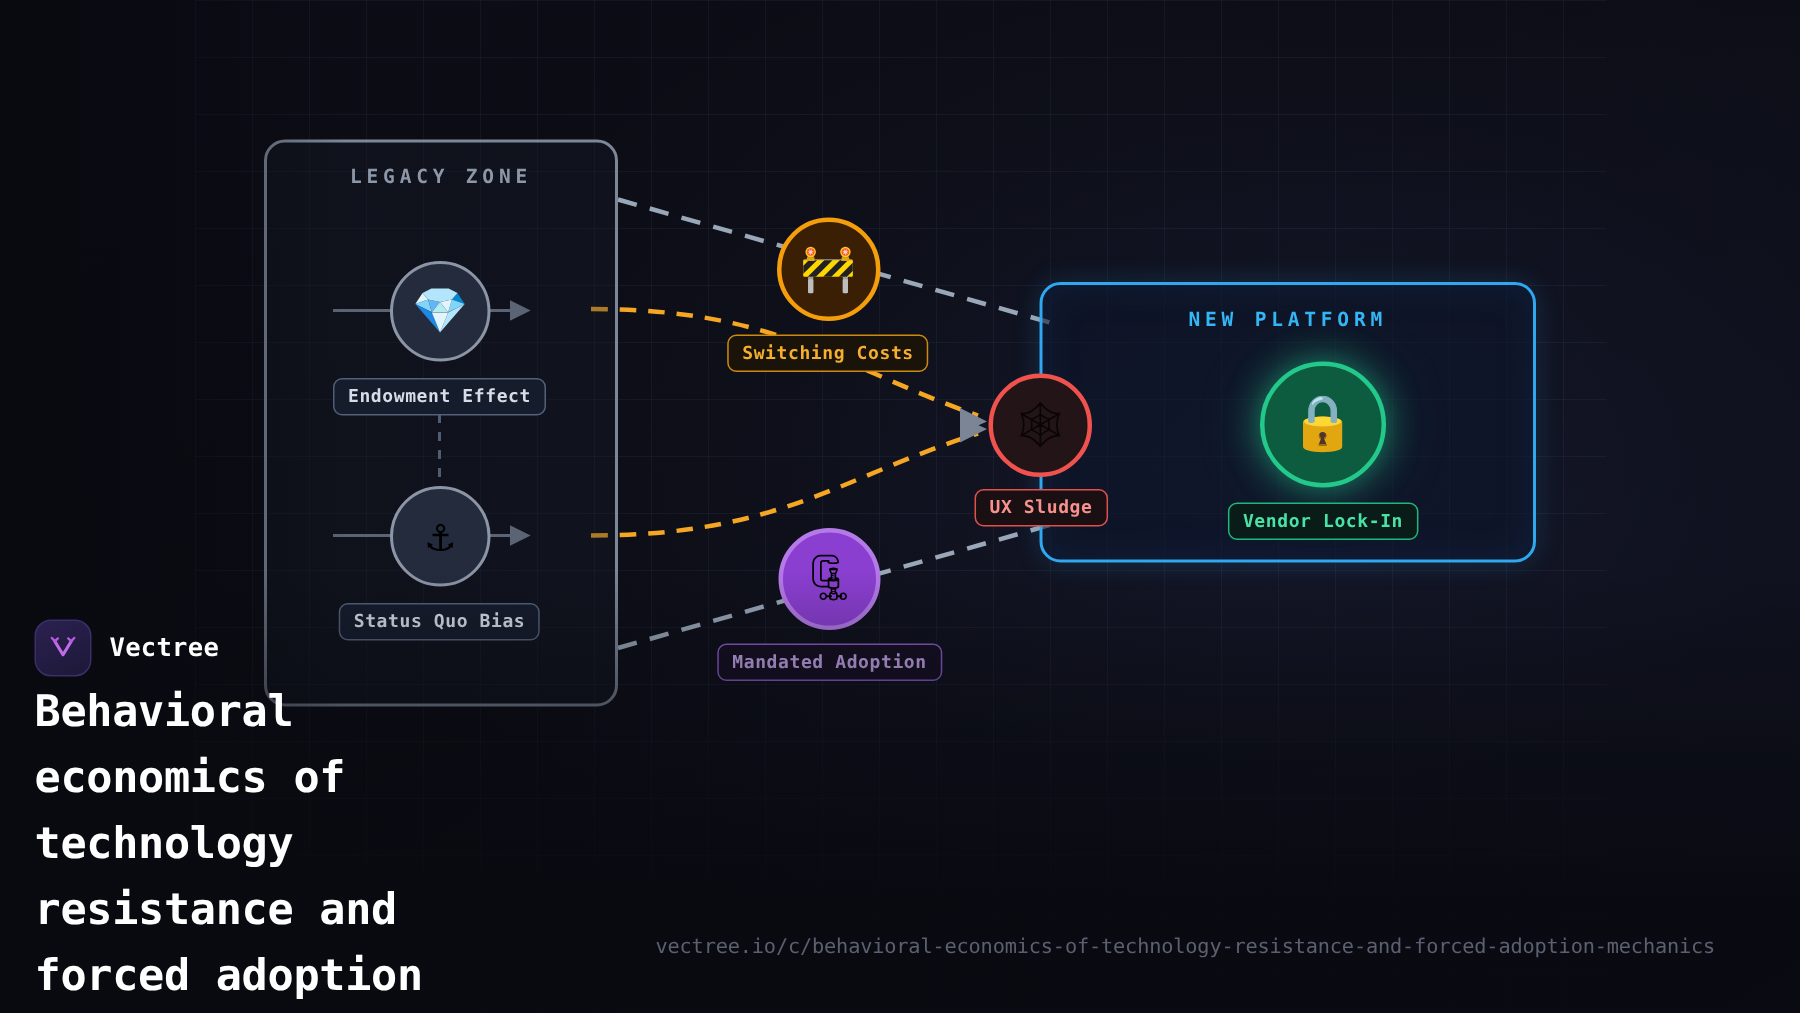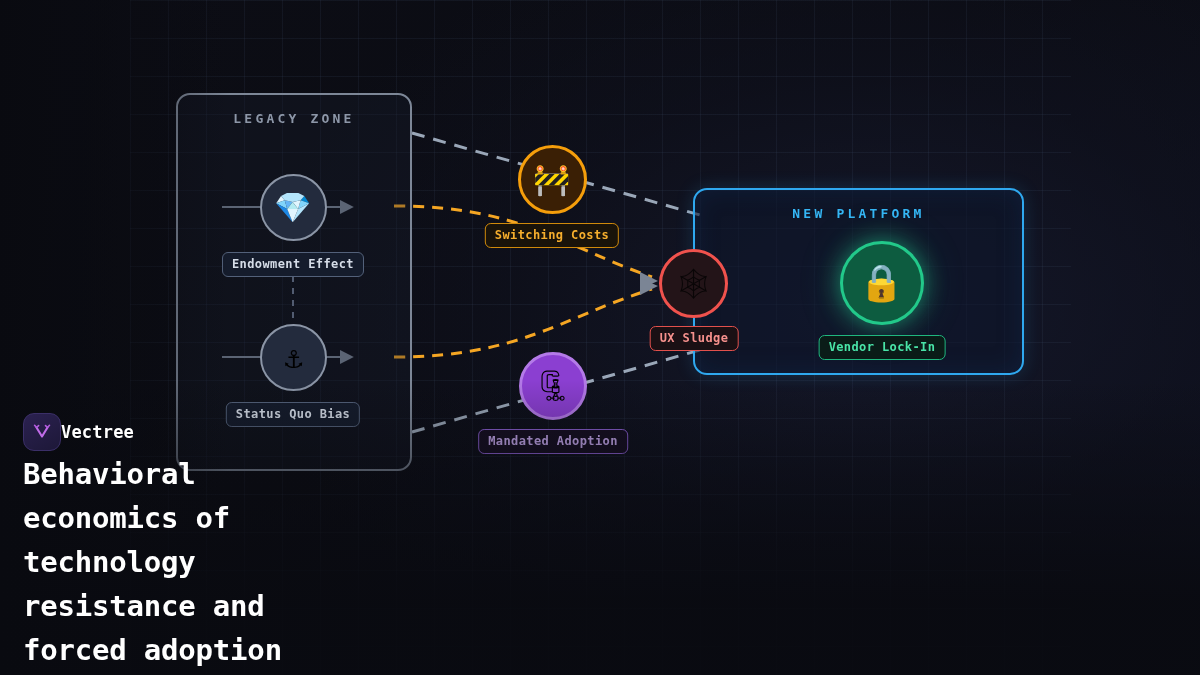--- a/index.html
+++ b/index.html
@@ -166,21 +166,21 @@
     color: #49e3a7;
   }
 
   
   #brand-row {
     position: absolute;
     left: 23px;
     top: 413px;
     display: flex;
     align-items: center;
-    gap: 0;
+    gap: 12px;
   }
   #brand-logo {
     width: 36px; height: 36px;
     border-radius: 11px;
     background: linear-gradient(150deg, #2b2150 0%, #1d1838 100%);
     border: 1px solid #3b2f68;
     display: flex; align-items: center; justify-content: center;
   }
   #brand-name {
     color: #ffffff;
@@ -297,14 +297,15 @@
     <div id="brand-name">Vectree</div>
   </div>
 
   <div id="headline">Behavioral
 economics of
 technology
 resistance and
 forced adoption
 mechanics</div>
 
+  <div id="footer-url">vectree.io/c/behavioral-economics-of-technology-resistance-and-forced-adoption-mechanics</div>
 
 </div>
 
 </body></html>

